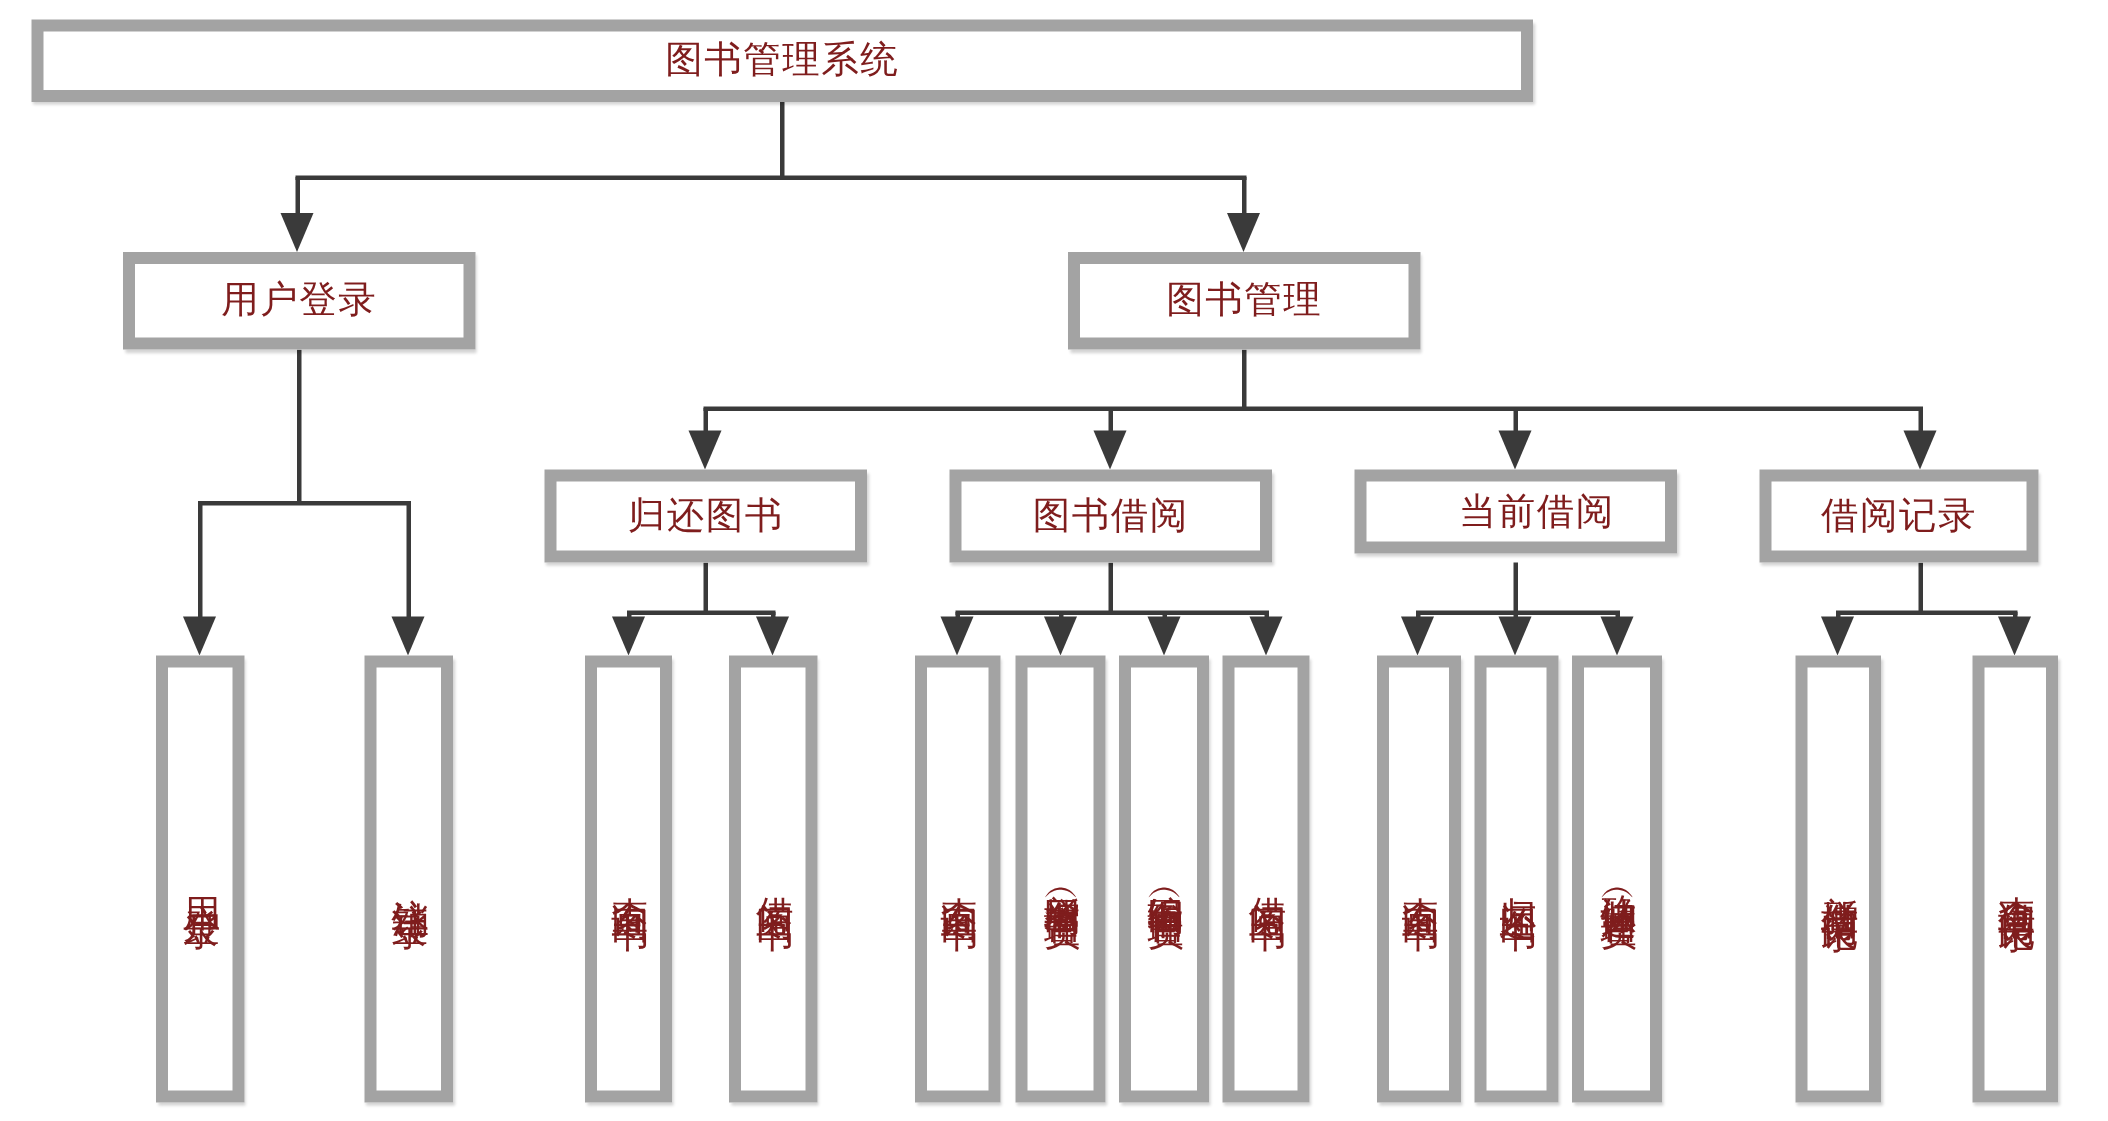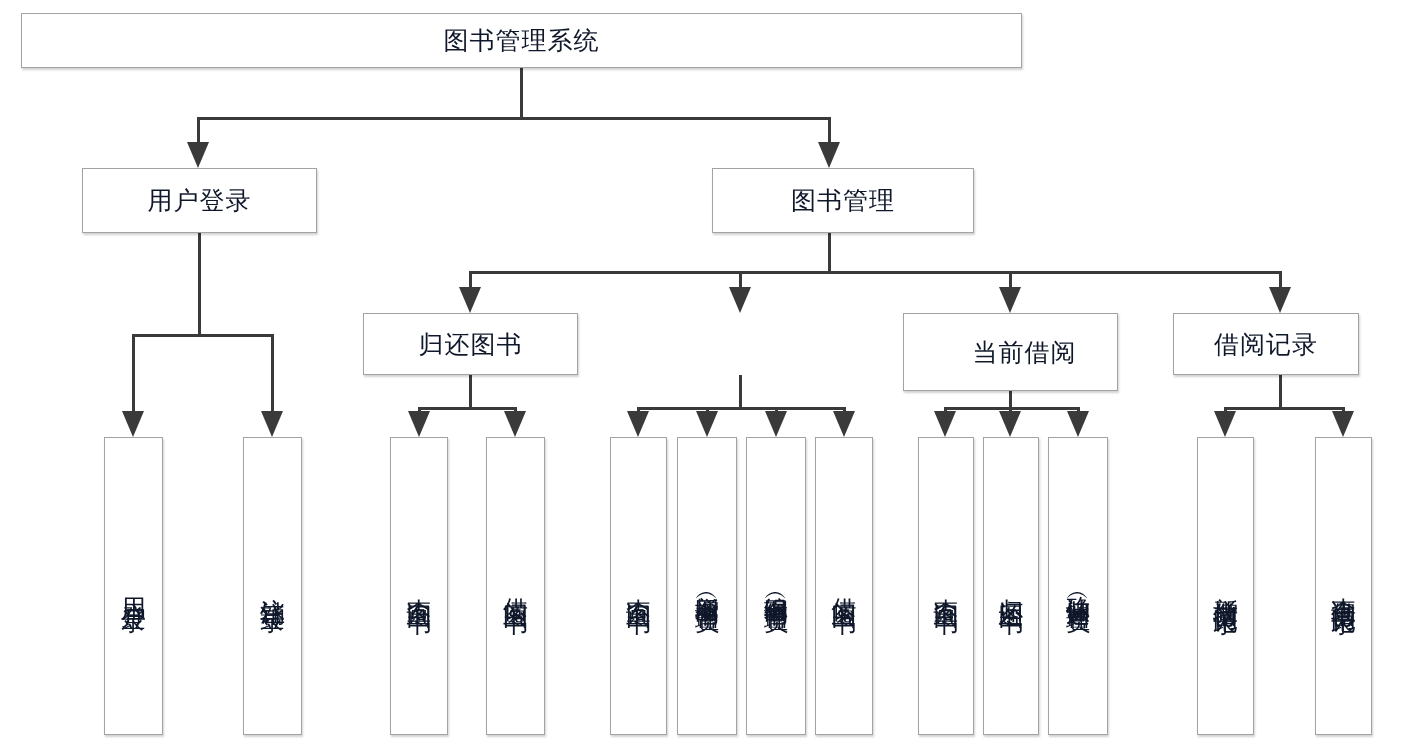--- a/index.html
+++ b/index.html
@@ -7,24 +7,24 @@
     position:relative;
     width:1405px;height:747px;
     background:#ffffff;
     font-family:"Liberation Sans","DejaVu Sans",sans-serif;
     overflow:hidden;
   }
   .node{
     position:absolute;
     box-sizing:border-box;
     background:#ffffff;
-    border:1px solid #a3a3a3;
+    border:8px solid #a3a3a3;
     box-shadow:1px 2px 2px rgba(0,0,0,0.18);
     display:flex;align-items:center;justify-content:center;
-    color:#0f172a;
+    color:#7f1d1d;
     z-index:2;
   }
   .h-text{
     font-size:25px;
     letter-spacing:1px;
     white-space:nowrap;
     line-height:1;
   }
   .v-text{
     writing-mode:vertical-rl;
@@ -62,28 +62,31 @@
 
 <div class="canvas">
 
   <div class="node" style="left:21px;top:13px;width:1001px;height:55px;">
     <span class="h-text">图书管理系统</span>
   </div>
 
   <div class="node" style="left:82px;top:168px;width:235px;height:65px;">
     <span class="h-text">用户登录</span>
   </div>
-  <div class="node" style="left:712px;top:168px;width:262px;height:65px;">
+  <div class="node" style="left:712px;top:168px;width:235px;height:65px;">
     <span class="h-text">图书管理</span>
   </div>
 
   <div class="node" style="left:363px;top:313px;width:215px;height:62px;">
     <span class="h-text">归还图书</span>
   </div>
-  <div class="node" style="left:903px;top:313px;width:215px;height:78px;padding-left:28px;">
+  <div class="node" style="left:633px;top:313px;width:215px;height:62px;">
+    <span class="h-text">图书借阅</span>
+  </div>
+  <div class="node" style="left:903px;top:313px;width:215px;height:56px;padding-left:28px;">
     <span class="h-text">当前借阅</span>
   </div>
   <div class="node" style="left:1173px;top:313px;width:186px;height:62px;">
     <span class="h-text">借阅记录</span>
   </div>
 
   <div class="node" style="left:104px;top:437px;width:59px;height:298px;">
     <span class="v-text">用户登录</span>
   </div>
   <div class="node" style="left:243px;top:437px;width:59px;height:298px;">

